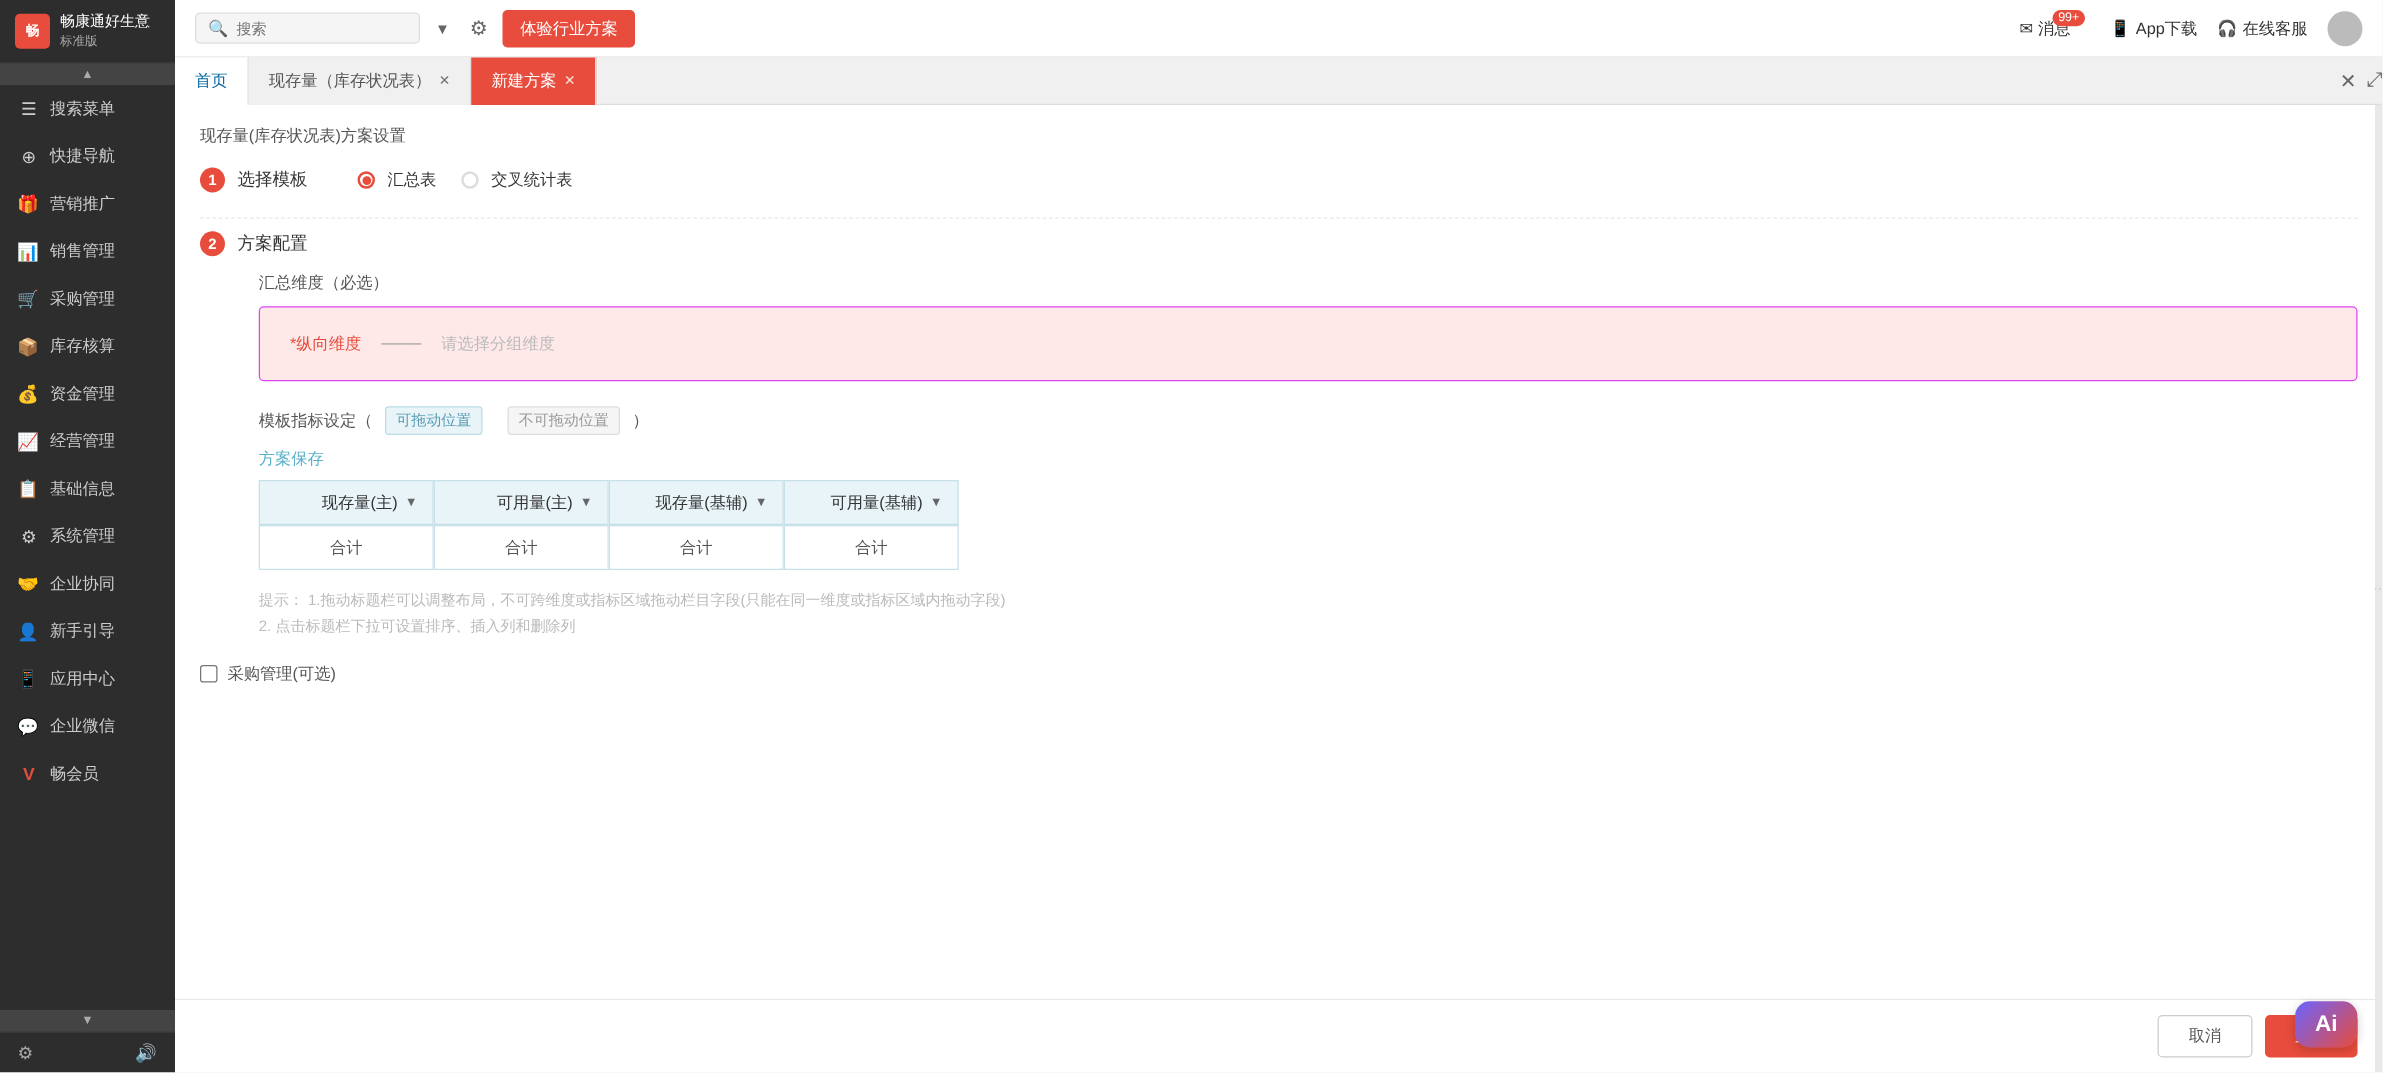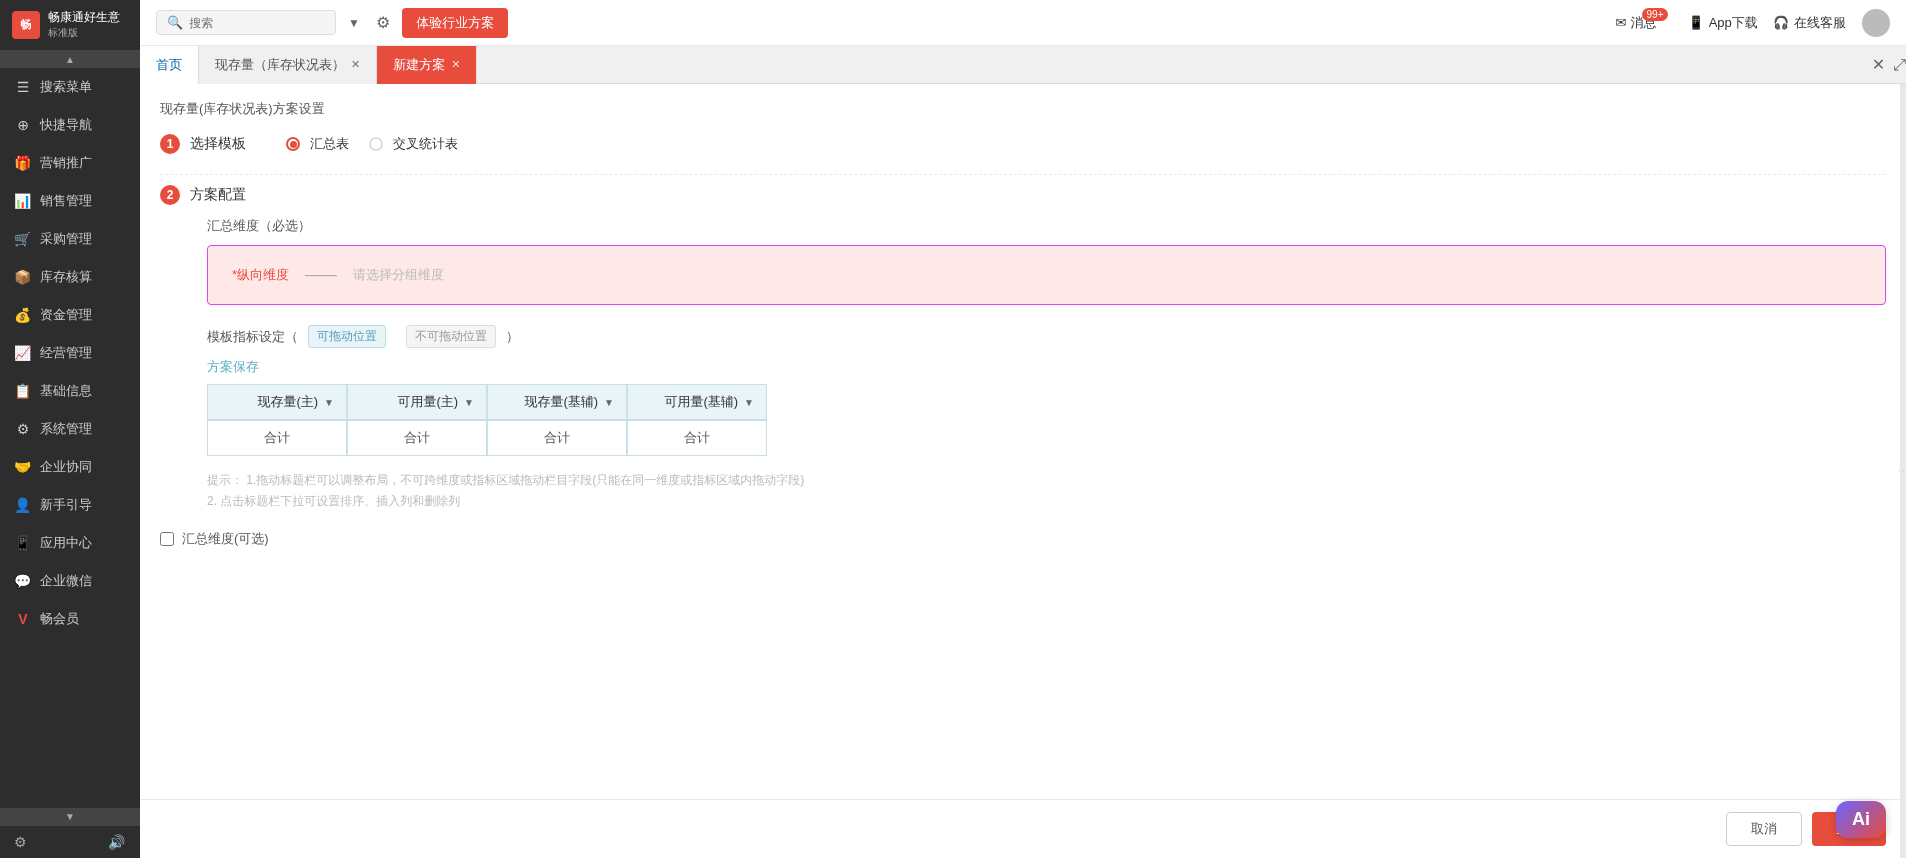--- a/index.html
+++ b/index.html
@@ -491,21 +491,21 @@
 
           <div class="tips-section">
             <p>提示：   1.拖动标题栏可以调整布局，不可跨维度或指标区域拖动栏目字段(只能在同一维度或指标区域内拖动字段)</p>
             <p>          2. 点击标题栏下拉可设置排序、插入列和删除列</p>
           </div>
         </div>
       </div>
 
       <div class="save-option">
         <input type="checkbox" class="save-checkbox" style="">
-        <span>汇总维度(可选)</span>
+        <span>采购管理(可选)</span>
       </div>
 
     </div>
 
     <div class="bottom-bar">
       <button class="btn-cancel">取消</button>
       <button class="btn-query">查询</button>
     </div>
 
     <div class="resize-handle">

